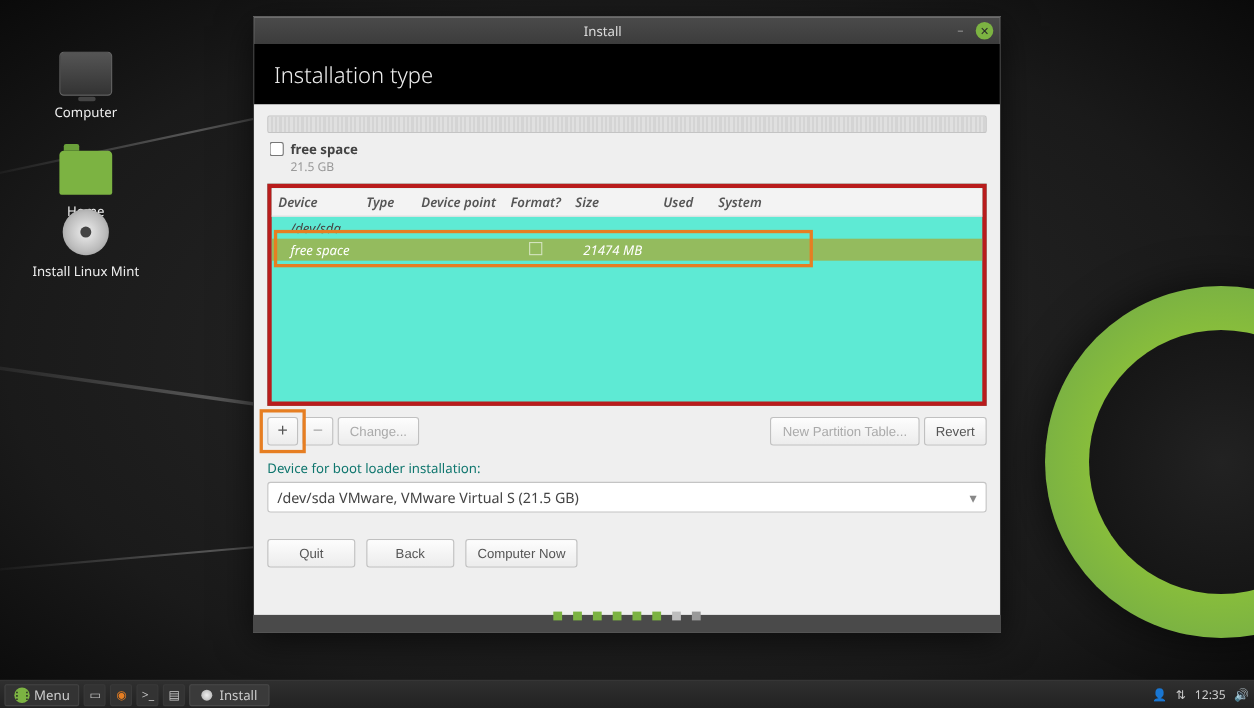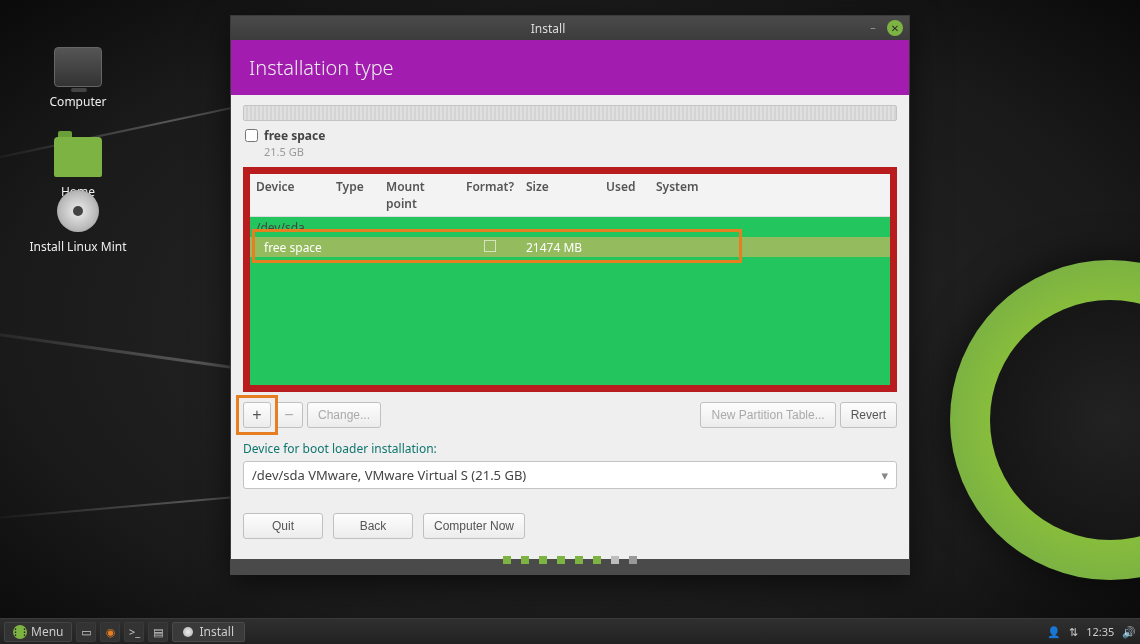--- a/index.html
+++ b/index.html
@@ -53,41 +53,41 @@
 }
 .titlebar {
   height: 24px; background: linear-gradient(#4a4a4a,#3c3c3c); display: flex; align-items: center;
   color: #ddd; font-size: 12px; padding: 0 6px;
 }
 .titlebar .t-title { flex: 1; text-align: center; }
 .titlebar .t-btn { width: 16px; height: 16px; margin-left: 6px; display:inline-flex;align-items:center;justify-content:center;font-size:10px; border-radius:50%;}
 .t-min { color:#aaa; }
 .t-close { background:#7cb342; color:#2a2a2a; }
 .header-dark {
-  background: #a21caf; color: #eee; padding: 14px 18px; font-size: 20px; font-weight: 300;
+  background: #000000; color: #eee; padding: 14px 18px; font-size: 20px; font-weight: 300;
 }
 .body {
   flex: 1; background: #efefef; padding: 10px 12px 12px; display:flex; flex-direction:column;
 }
 .diskbar {
   height: 16px; background: repeating-linear-gradient(90deg,#e0e0e0 0,#e0e0e0 2px,#d4d4d4 2px,#d4d4d4 4px);
   border: 1px solid #c4c4c4; border-radius: 2px;
 }
 .disk-label { display:flex; align-items:flex-start; gap:6px; padding: 6px 2px 8px; }
 .disk-label input { margin-top:2px; }
 .disk-label .l-title { font-weight: bold; font-size:12px; color:#444; }
 .disk-label .l-sub { font-size:11px; color:#999; }
 
 .part-table {
-  border:7px solid #b91c1c; background:#22c55e; flex:0 0 auto;
+  border:4px solid #b91c1c; background:#5eead4; flex:0 0 auto;font-style:italic;
 }
 .pt-head { display:flex; background:#f3f3f3; border-bottom:1px solid #ddd; font-size:12px; color:#555; font-weight:600; }
 .pt-head div, .pt-row div { padding: 4px 6px; }
 .col-dev{width:80px}.col-type{width:50px}.col-mp{width:80px}.col-fmt{width:60px;text-align:center}.col-size{width:80px}.col-used{width:50px}.col-sys{flex:1}
-.pt-rows { height: 168px; overflow:auto; position:relative; }
+.pt-rows { height: 168px; overflow:auto; position:relative;text-align:center; }
 .pt-row { display:flex; font-size:12px; color:#444; align-items:center; height:20px; }
 .pt-row.device-row { color:#444; }
 .pt-row.selected { background:#94bb5e; color:#fff; }
 .highlight-sel {
   position:absolute; left:2px; width:490px; height:34px; border:3px solid #e67e22; pointer-events:none; top:12px;
 }
 .fmt-box { width:12px;height:12px;border:1px solid rgba(255,255,255,0.6);display:inline-block; }
 
 .toolbar-row { display:flex; align-items:center; gap:4px; padding:10px 0 8px; font-size:12px; color:#555; }
 .btn, .btn-flat {
@@ -168,21 +168,21 @@
       <div>
         <div class="l-title">free space</div>
         <div class="l-sub">21.5 GB</div>
       </div>
     </div>
 
     <div class="part-table">
       <div class="pt-head">
         <div class="col-dev">Device</div>
         <div class="col-type">Type</div>
-        <div class="col-mp">Mount point</div>
+        <div class="col-mp">Device point</div>
         <div class="col-fmt">Format?</div>
         <div class="col-size">Size</div>
         <div class="col-used">Used</div>
         <div class="col-sys">System</div>
       </div>
       <div class="pt-rows">
         <div class="pt-row device-row">
           <div class="col-dev">/dev/sda</div>
           <div class="col-type"></div>
             <div class="col-mp"></div>

